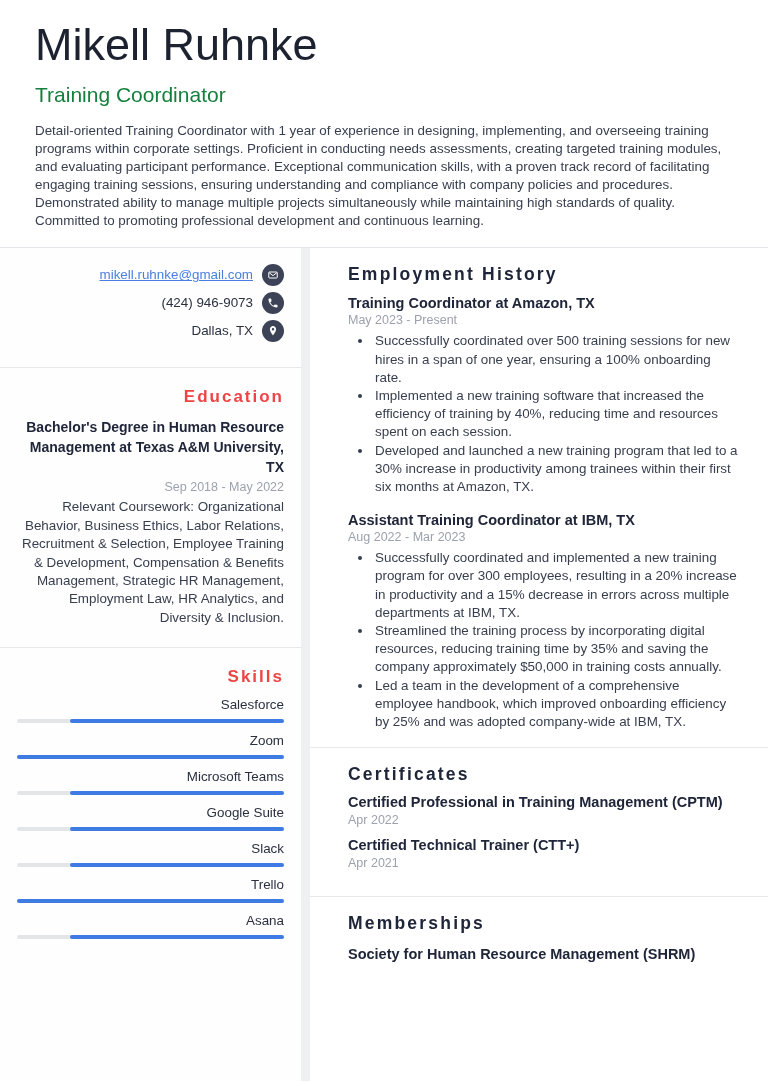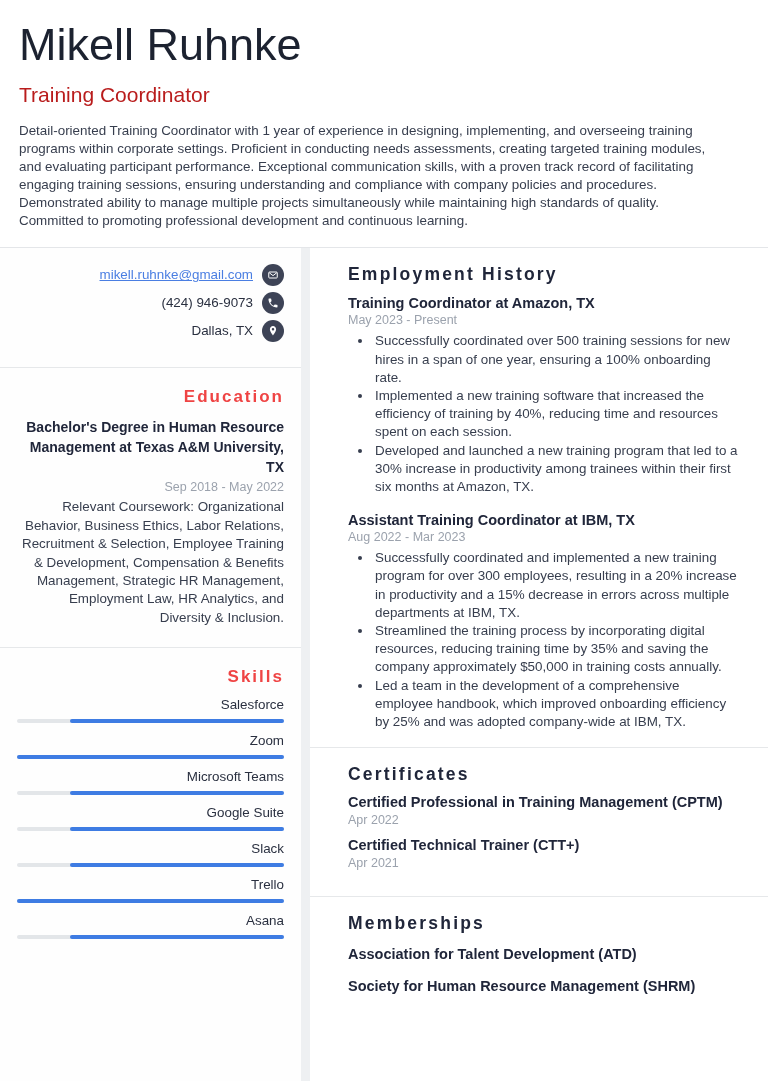--- a/index.html
+++ b/index.html
@@ -1,23 +1,23 @@
 <!DOCTYPE html>
 <html><head>
 <meta charset="utf-8">
 <style>
   html,body{margin:0;padding:0;background:#ffffff;}
   .page{
     width:768px;height:1086px;background:#ffffff;overflow:hidden;
     font-family:"Liberation Sans",sans-serif;color:#373e4e;box-sizing:border-box;
   }
   
-  .header{padding:20px 36px 0 19px;}
+  .header{padding:20px 36px 0 35px;}
   .name{font-size:45px;font-weight:400;color:#1c2230;margin:0;line-height:1.12;letter-spacing:0;}
-  .job-title{font-size:21px;font-weight:400;color:#b91c1c;margin-top:13px;}
+  .job-title{font-size:21px;font-weight:400;color:#15803d;margin-top:13px;}
   .summary{font-size:13.4px;line-height:18px;color:#373e4e;margin-top:15px;width:694px;}
   
   .columns{display:flex;align-items:stretch;border-top:1px solid #e4e6e9;margin-top:17px;height:833px;}
   .sidebar{width:301px;box-sizing:border-box;background:#fefefe;}
   .gutter{width:9px;background:#eef0f2;}
   .main{flex:1;box-sizing:border-box;background:#ffffff;}
   
   .side-section{padding:15px 17px 20px;text-align:right;}
   .side-section + .side-section{border-top:1px solid #e6e8ea;}
   .contact-row{display:flex;justify-content:flex-end;align-items:center;gap:9px;margin-bottom:5px;height:23px;}
@@ -180,19 +180,18 @@
           <div class="cert-date">Apr 2022</div>
         </div>
         <div>
           <div class="cert-title">Certified Technical Trainer (CTT+)</div>
           <div class="cert-date">Apr 2021</div>
         </div>
       </section>
 
       <section class="main-section">
         <h2 class="main-heading">Memberships</h2>
-        <div class="membership-item">Association for Talent Development (ATD)</div>
         <div class="membership-item">Society for Human Resource Management (SHRM)</div>
       </section>
 
     </main>
   </div>
 </div>
 
 </body></html>

